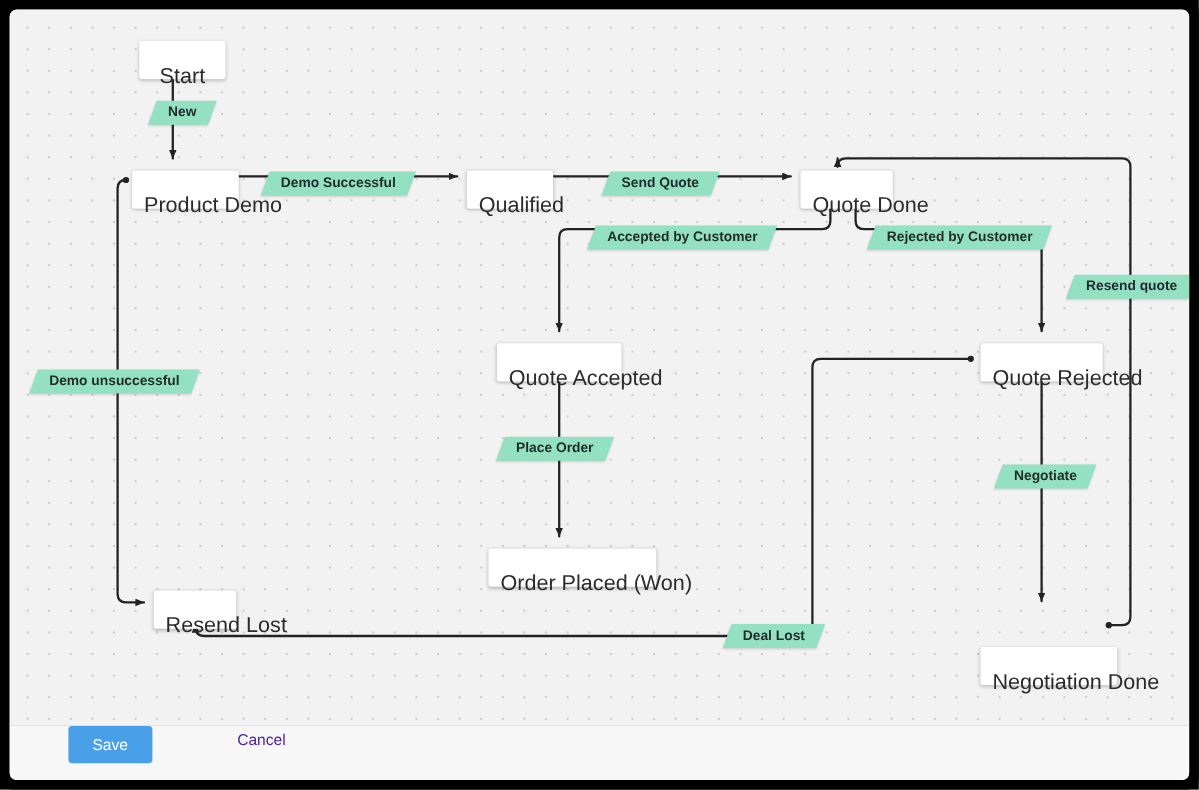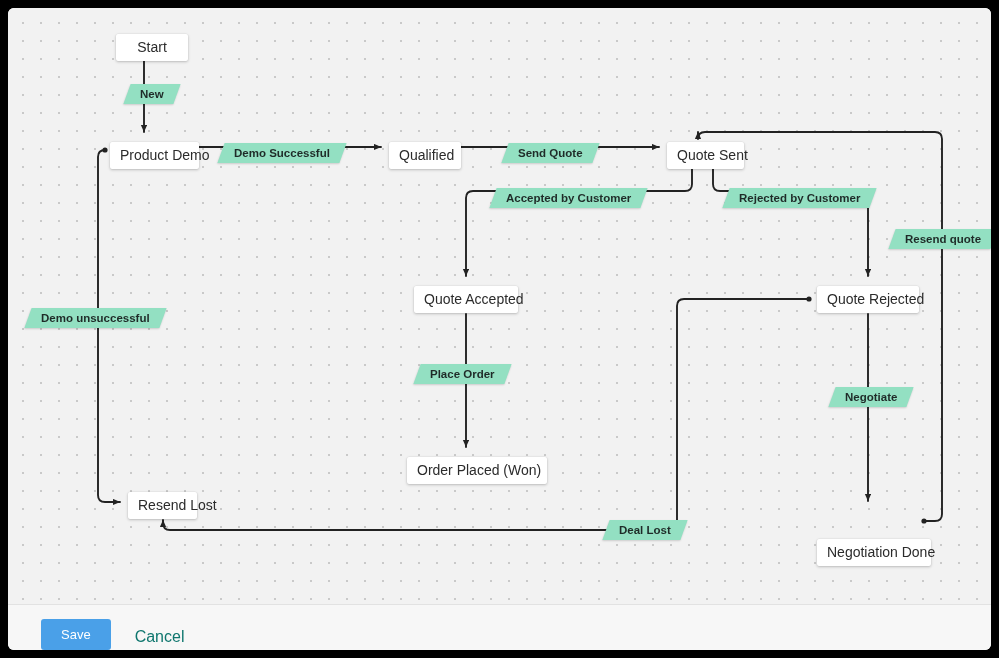--- a/index.html
+++ b/index.html
@@ -26,26 +26,26 @@
     overflow:hidden;
   }
   .wires{position:absolute;left:0;top:0;width:983px;height:597px;pointer-events:none;}
 
   .node{
     position:absolute;
     background:#ffffff;
     border-radius:2px;
     box-shadow:0 1px 3px rgba(0,0,0,0.22), 0 0 0 0.5px rgba(0,0,0,0.04);
     color:#2b2b2b;
-    font-size:14px;
+    font-size:18px;
     line-height:27px;
     height:27px;
     text-align:center;
     white-space:nowrap;
-    padding:0 10px;
+    padding:16px 10px;
     box-sizing:border-box;
     z-index:3;
   }
 
   .elabel{
     position:absolute;
     height:20px;
     line-height:20px;
     background:#93e0c2;
     color:#1f2b28;
@@ -57,34 +57,34 @@
     transform:skewX(-20deg);
     box-shadow:0 1px 2px rgba(0,0,0,0.16);
     z-index:4;
   }
   .elabel > span{display:block;transform:skewX(20deg);}
 
   .toolbar{
     height:45px;flex:0 0 45px;
     background:#f7f7f7;
     border-top:1px solid #e2e2e2;
-    display:flex;align-items:flex-end;
-    padding-left:33px;
+    display:flex;align-items:flex-start;
+    padding-left:49px;
     gap:22px;
   }
   .btn-save{
     background:#4aa0e8;color:#ffffff;
     border:none;border-radius:3px;
     font-size:13px;font-family:inherit;
     padding:8px 20px;cursor:pointer;
   }
   .btn-cancel{
     background:transparent;border:none;
-    color:#0f766e;font-size:16px;font-family:inherit;
-    cursor:pointer;padding:4px 2px;
+    color:#4c1d95;font-size:13px;font-family:inherit;
+    cursor:pointer;padding:4px 2px;margin-left:47px;
   }
 </style>
 </head>
 <body>
 
 <div class="frame">
   <div class="app">
 
     <div class="canvas">
 
@@ -117,21 +117,21 @@
 
           <path d="M860,306 L860,493" marker-end="url(#ah)"></path>
 
           <path d="M801,291 L676,291 Q669,291 669,298 L669,515 Q669,522 662,522 L162,522 Q155,522 155,515 L155,512" marker-start="url(#dot)" marker-end="url(#ah)"></path>
         </g>
       </svg>
 
       <div class="node" style="left:108px;top:26px;width:72px;">Start</div>
       <div class="node" style="left:102px;top:134px;width:89px;">Product Demo</div>
       <div class="node" style="left:381px;top:134px;width:72px;">Qualified</div>
-      <div class="node" style="left:659px;top:134px;width:77px;">Quote Sent</div>
+      <div class="node" style="left:659px;top:134px;width:77px;">Quote Done</div>
       <div class="node" style="left:809px;top:278px;width:102px;">Quote Rejected</div>
       <div class="node" style="left:406px;top:278px;width:104px;">Quote Accepted</div>
       <div class="node" style="left:399px;top:449px;width:140px;text-align:right;">Order Placed (Won)</div>
       <div class="node" style="left:809px;top:503px;width:114px;margin-top:28px;">Negotiation Done</div>
       <div class="node" style="left:120px;top:484px;width:69px;">Resend Lost</div>
 
       <div class="elabel" style="left:119px;top:76px;">
         <span>New</span>
       </div>
       <div class="elabel" style="left:213px;top:135px;">

